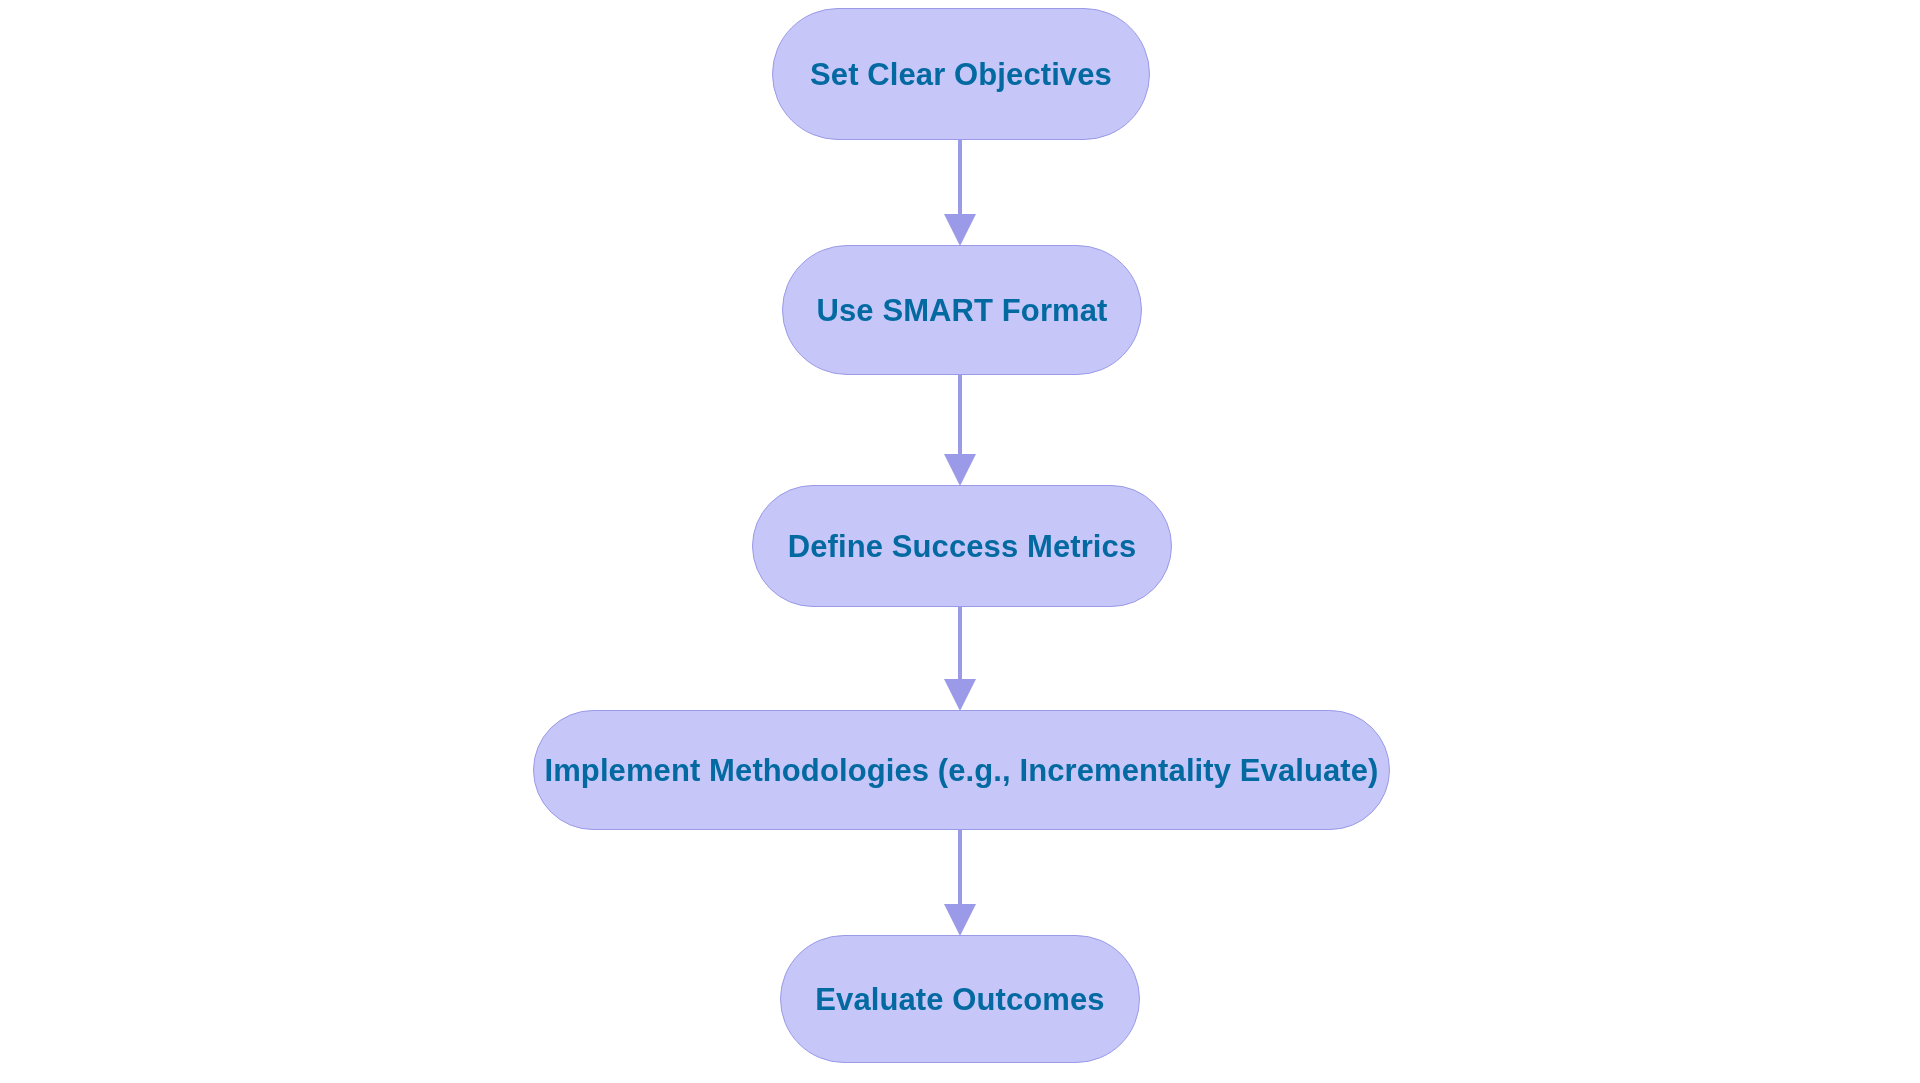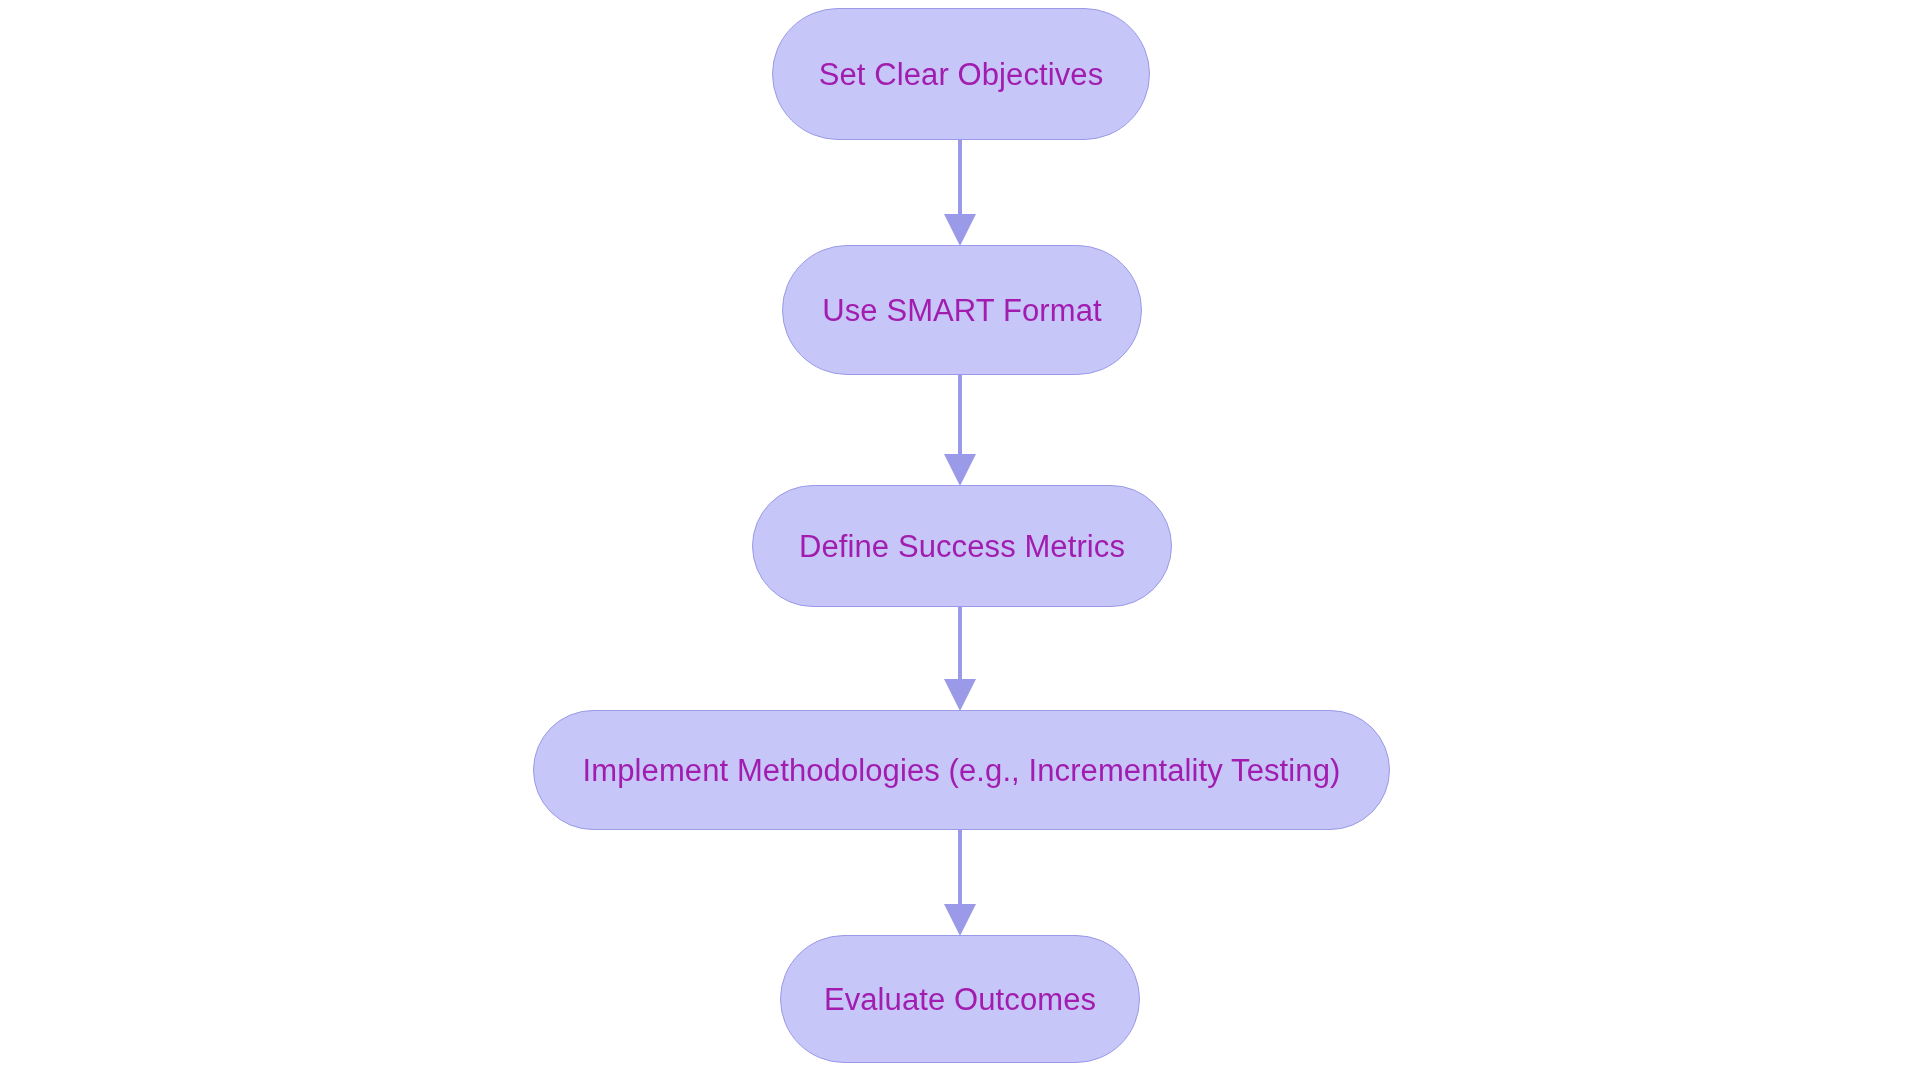--- a/index.html
+++ b/index.html
@@ -24,24 +24,24 @@
 
   .flow-node {
     position: absolute;
     box-sizing: border-box;
     display: flex;
     align-items: center;
     justify-content: center;
     background: #c6c6f8;
     border: 1.5px solid #9a9ae8;
     border-radius: 999px;
-    color: #a21caf;
+    color: #0369a1;
     font-family: "Liberation Sans", sans-serif;
     font-size: 31px;
-    font-weight: 400;
+    font-weight: 700;
     letter-spacing: 0.1px;
     white-space: nowrap;
     line-height: 1;
     text-align: center;
   }
 
   .flow-node-label {
     display: block;
     pointer-events: none;
   }
@@ -107,20 +107,20 @@
 
   <div class="flow-node" id="node-2">
     <span class="flow-node-label">Use SMART Format</span>
   </div>
 
   <div class="flow-node" id="node-3">
     <span class="flow-node-label">Define Success Metrics</span>
   </div>
 
   <div class="flow-node" id="node-4">
-    <span class="flow-node-label">Implement Methodologies (e.g., Incrementality Testing)</span>
+    <span class="flow-node-label">Implement Methodologies (e.g., Incrementality Evaluate)</span>
   </div>
 
   <div class="flow-node" id="node-5">
     <span class="flow-node-label">Evaluate Outcomes</span>
   </div>
 
 </div>
 
 </body></html>

